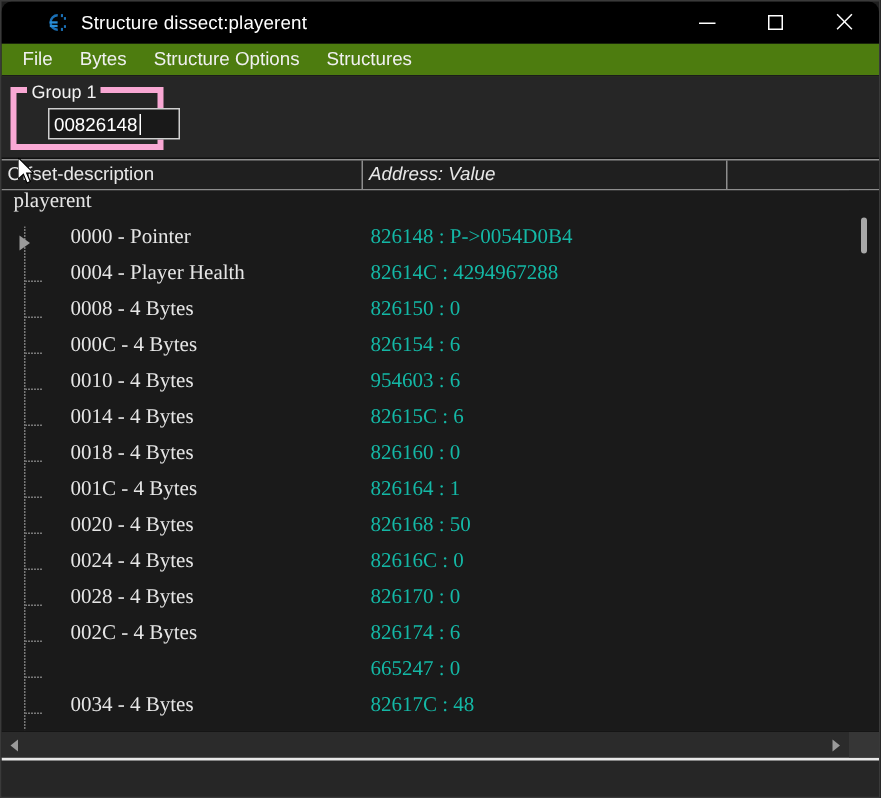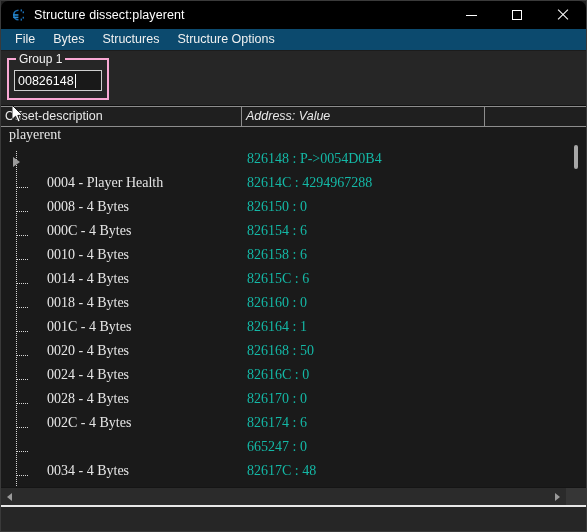--- a/index.html
+++ b/index.html
@@ -30,20 +30,21 @@
   
   .titlebar {
     height: 28px;
     min-height: 28px;
     background: #000000;
     display: flex;
     align-items: center;
     position: relative;
     border-top-left-radius: 7px;
     border-top-right-radius: 7px;
+    padding-left: 20px;
   }
   .app-icon {
     width: 16px;
     height: 16px;
     margin-left: 9px;
     margin-right: 8px;
     position: relative;
     flex: 0 0 auto;
   }
   .title-text {
@@ -93,21 +94,21 @@
     height: 1px;
     background: #ffffff;
   }
   .glyph-close::before { transform: rotate(45deg); }
   .glyph-close::after  { transform: rotate(-45deg); }
 
   
   .menubar {
     height: 21px;
     min-height: 21px;
-    background: #0c4a6e;
+    background: #4d7c0f;
     display: flex;
     align-items: flex-start;
     padding-left: 5px;
     border-bottom: 1px solid #1c1c1c;
   }
   .menu-item {
     color: #f0f0f0;
     font-size: 12.5px;
     padding: 0 9px;
     line-height: 21px;
@@ -121,36 +122,36 @@
     background: #262626;
     position: relative;
     border-bottom: 1px solid #111;
   }
   .groupbox {
     position: absolute;
     left: 6px;
     top: 7px;
     width: 102px;
     height: 42px;
-    border: 2px solid #f9a8d4;
+    border: 4px solid #f9a8d4;
     box-sizing: border-box;
   }
   .groupbox-label {
     position: absolute;
     left: 7px;
     top: -8px;
     background: #262626;
     color: #f2f2f2;
     font-size: 12px;
     padding: 0 3px;
     white-space: nowrap;
   }
   .group-input {
     position: absolute;
-    left: 5px;
+    left: 21px;
     top: 10px;
     width: 88px;
     height: 21px;
     background: #191919;
     border: 1px solid #cfcfcf;
     box-sizing: border-box;
     display: flex;
     align-items: center;
     padding-left: 3px;
   }
@@ -381,22 +382,22 @@
       </div>
       <div class="win-btn">
         <div class="glyph-close"></div>
       </div>
     </div>
   </div>
 
   <div class="menubar">
     <div class="menu-item">File</div>
     <div class="menu-item">Bytes</div>
+    <div class="menu-item">Structure Options</div>
     <div class="menu-item">Structures</div>
-    <div class="menu-item">Structure Options</div>
   </div>
 
   <div class="group-panel">
     <div class="groupbox">
       <div class="groupbox-label">Group 1</div>
       <div class="group-input">
         <span class="val">00826148</span>
         <span class="caret"></span>
       </div>
     </div>
@@ -411,41 +412,42 @@
   <div class="list-area">
     <div class="rows" id="tree-rows">
       <div class="row root">
         <div class="tree-gutter"></div>
         <span class="offset-text">playerent</span>
       </div>
     <div class="row child expandable">
           <div class="tree-gutter">
             <div class="expander"></div>
           </div>
+          <span class="offset-text">0000 - Pointer</span>
           <span class="addr-text">826148 : P-&gt;0054D0B4</span>
         </div>
         <div class="row child">
           <div class="tree-gutter"></div>
           <span class="offset-text">0004 - Player Health</span>
           <span class="addr-text">82614C : 4294967288</span>
         </div>
         <div class="row child">
           <div class="tree-gutter"></div>
           <span class="offset-text">0008 - 4 Bytes</span>
           <span class="addr-text">826150 : 0</span>
         </div>
         <div class="row child">
           <div class="tree-gutter"></div>
           <span class="offset-text">000C - 4 Bytes</span>
           <span class="addr-text">826154 : 6</span>
         </div>
         <div class="row child">
           <div class="tree-gutter"></div>
           <span class="offset-text">0010 - 4 Bytes</span>
-          <span class="addr-text">826158 : 6</span>
+          <span class="addr-text">954603 : 6</span>
         </div>
         <div class="row child">
           <div class="tree-gutter"></div>
           <span class="offset-text">0014 - 4 Bytes</span>
           <span class="addr-text">82615C : 6</span>
         </div>
         <div class="row child">
           <div class="tree-gutter"></div>
           <span class="offset-text">0018 - 4 Bytes</span>
           <span class="addr-text">826160 : 0</span>

